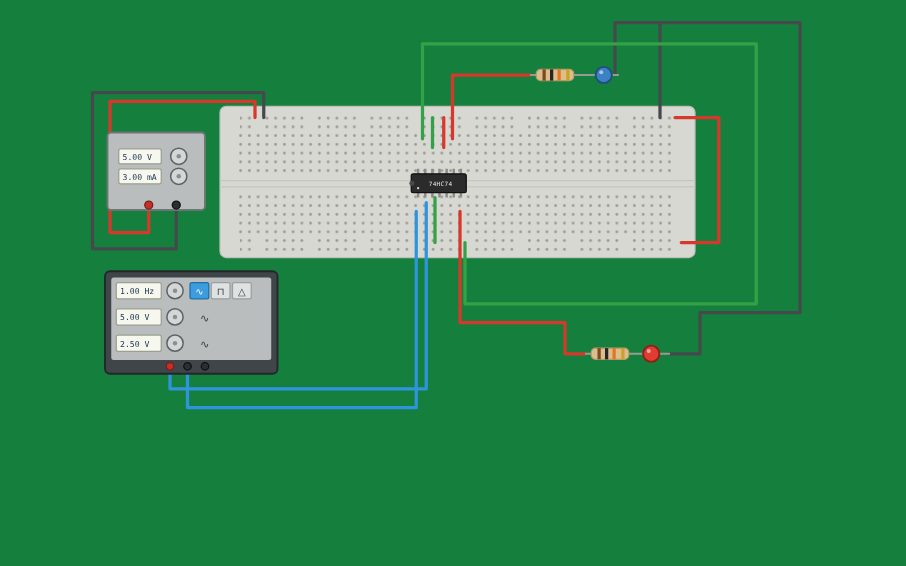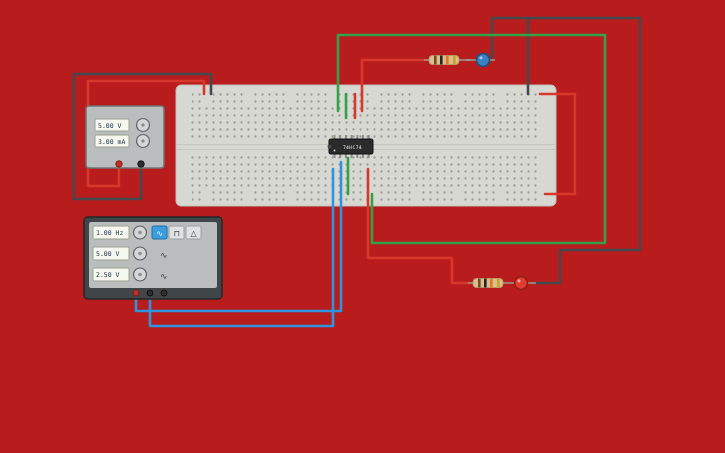--- a/index.html
+++ b/index.html
@@ -1,16 +1,16 @@
 <!DOCTYPE html>
 <html><head>
 <meta charset="utf-8">
 <style>
   html,body{margin:0;padding:0;background:#000;}
-  .canvas{position:relative;width:725px;height:453px;background:#b91c1c;overflow:hidden;
+  .canvas{position:relative;width:725px;height:453px;background:#15803d;overflow:hidden;
           font-family:"DejaVu Sans",sans-serif;text-decoration:underline;}
   svg text{user-select:none;}
   .lcd{font-family:"DejaVu Sans Mono",monospace;fill:#22384f;}
   .glyph{font-family:"DejaVu Sans",sans-serif;}
 </style>
 </head>
 <body>
 
 <div class="canvas">
 <svg width="725" height="453" viewBox="0 0 725 453" xmlns="http://www.w3.org/2000/svg">

